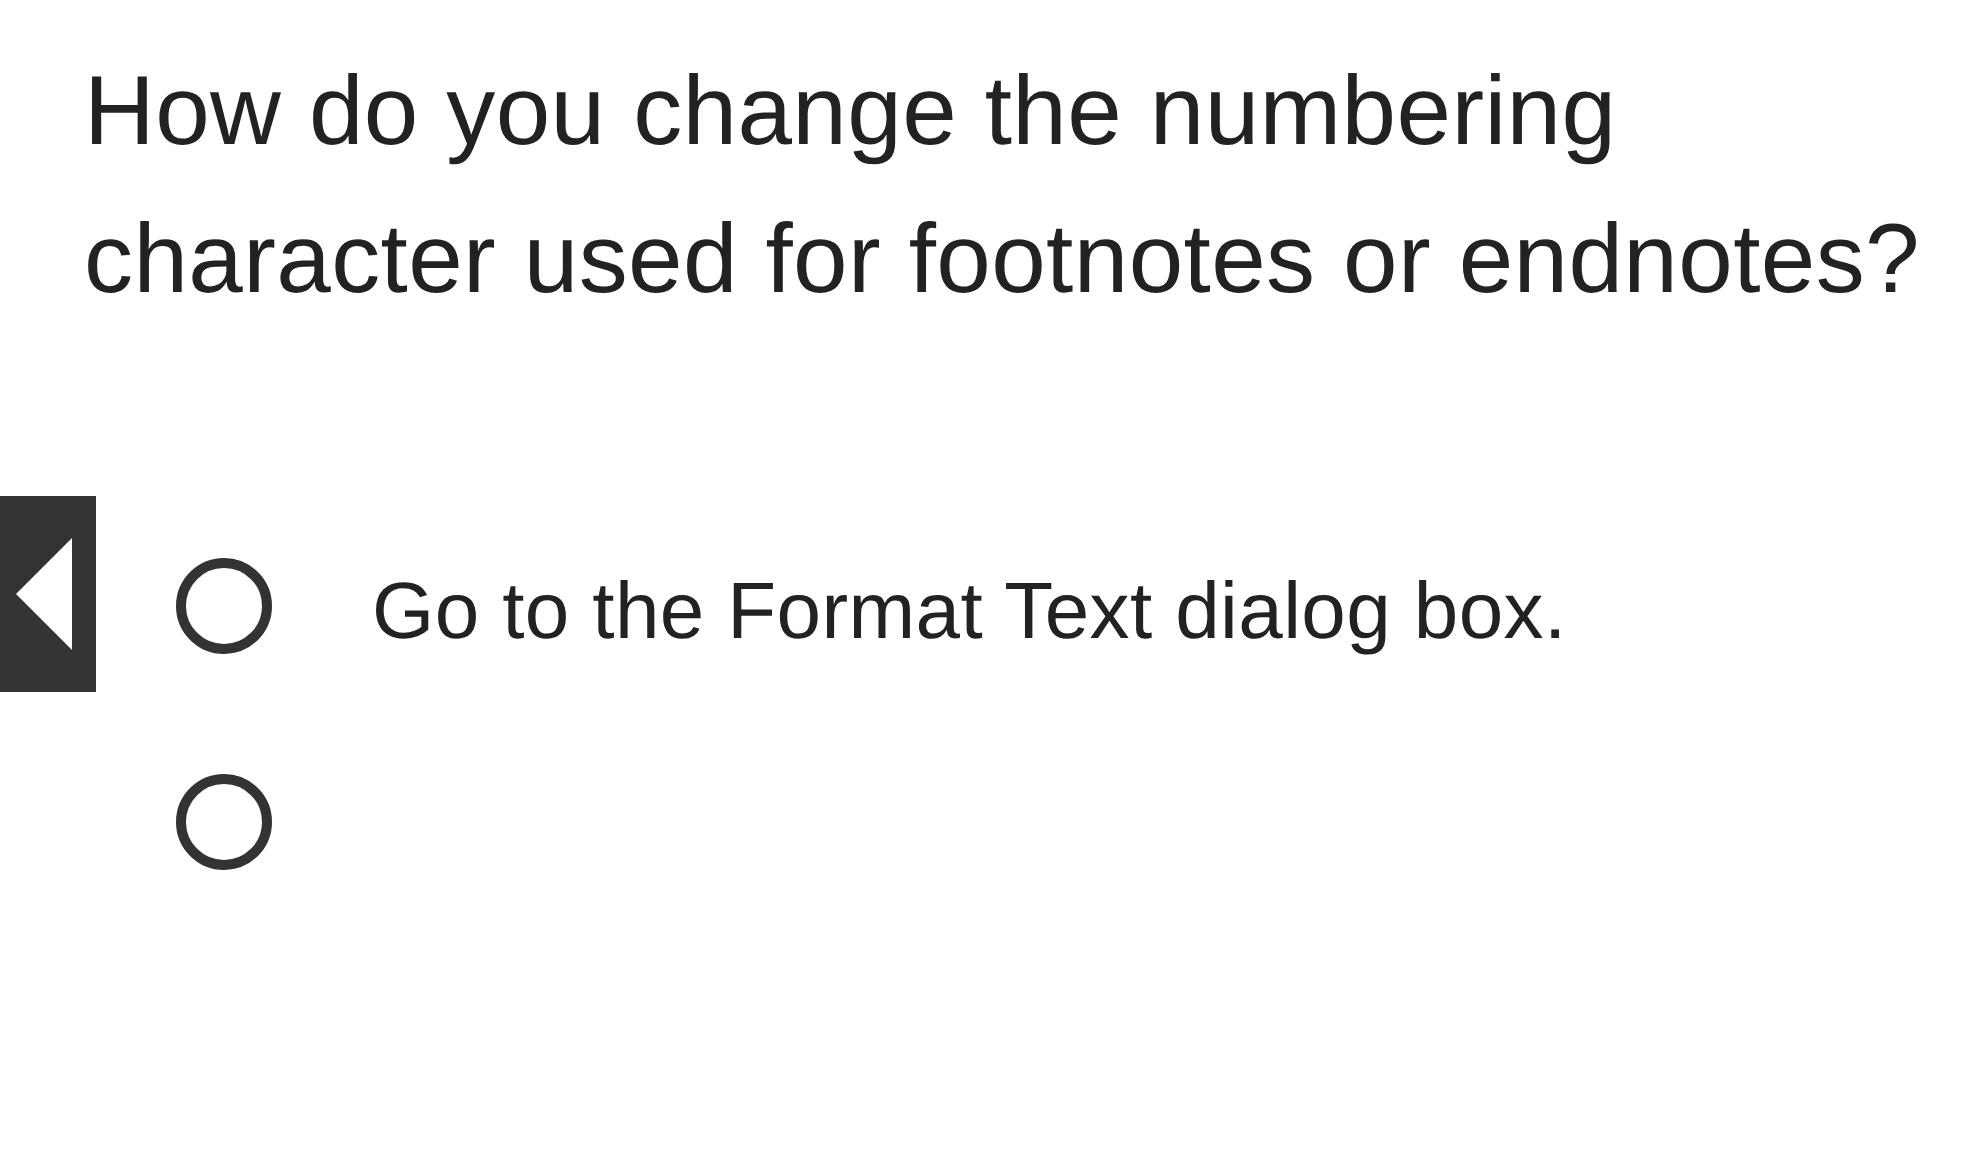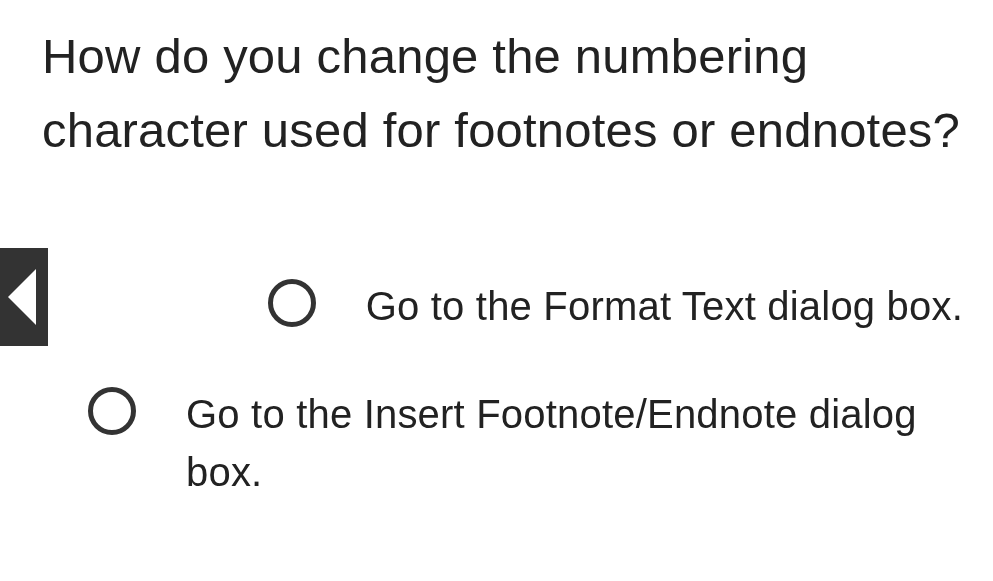--- a/index.html
+++ b/index.html
@@ -22,21 +22,20 @@
       letter-spacing: 0.2px;
     }
     .options {
       margin-top: 110px;
     }
     .option-row {
       display: flex;
       align-items: flex-start;
       margin-bottom: 50px;
       position: relative;
-      justify-content: flex-end;
     }
     .back-arrow {
       position: absolute;
       left: 0;
       top: 248px;
       width: 48px;
       height: 98px;
       background: #333;
       display: flex;
       align-items: center;
@@ -74,15 +73,14 @@
   </svg>
 </div>
 
 <div class="options">
   <div class="option-row">
     <div class="radio"></div>
     <div class="option-text">Go to the Format Text dialog box.</div>
   </div>
   <div class="option-row">
     <div class="radio"></div>
-    <div class="option-text">Go to the Insert Footnote/Endnote dialog box.</div>
   </div>
 </div>
 
 </body></html>

